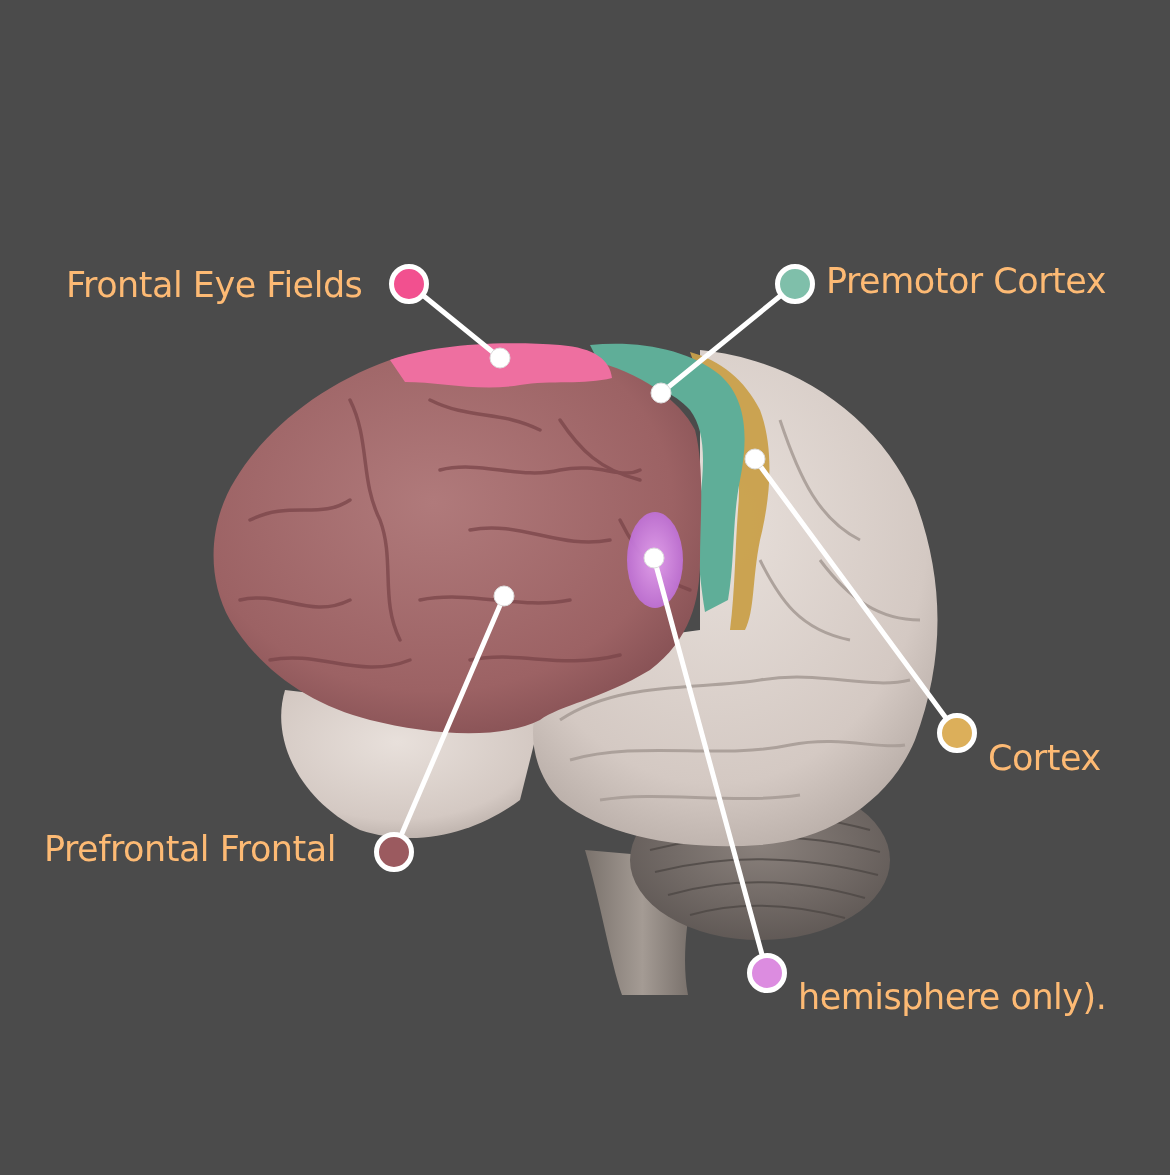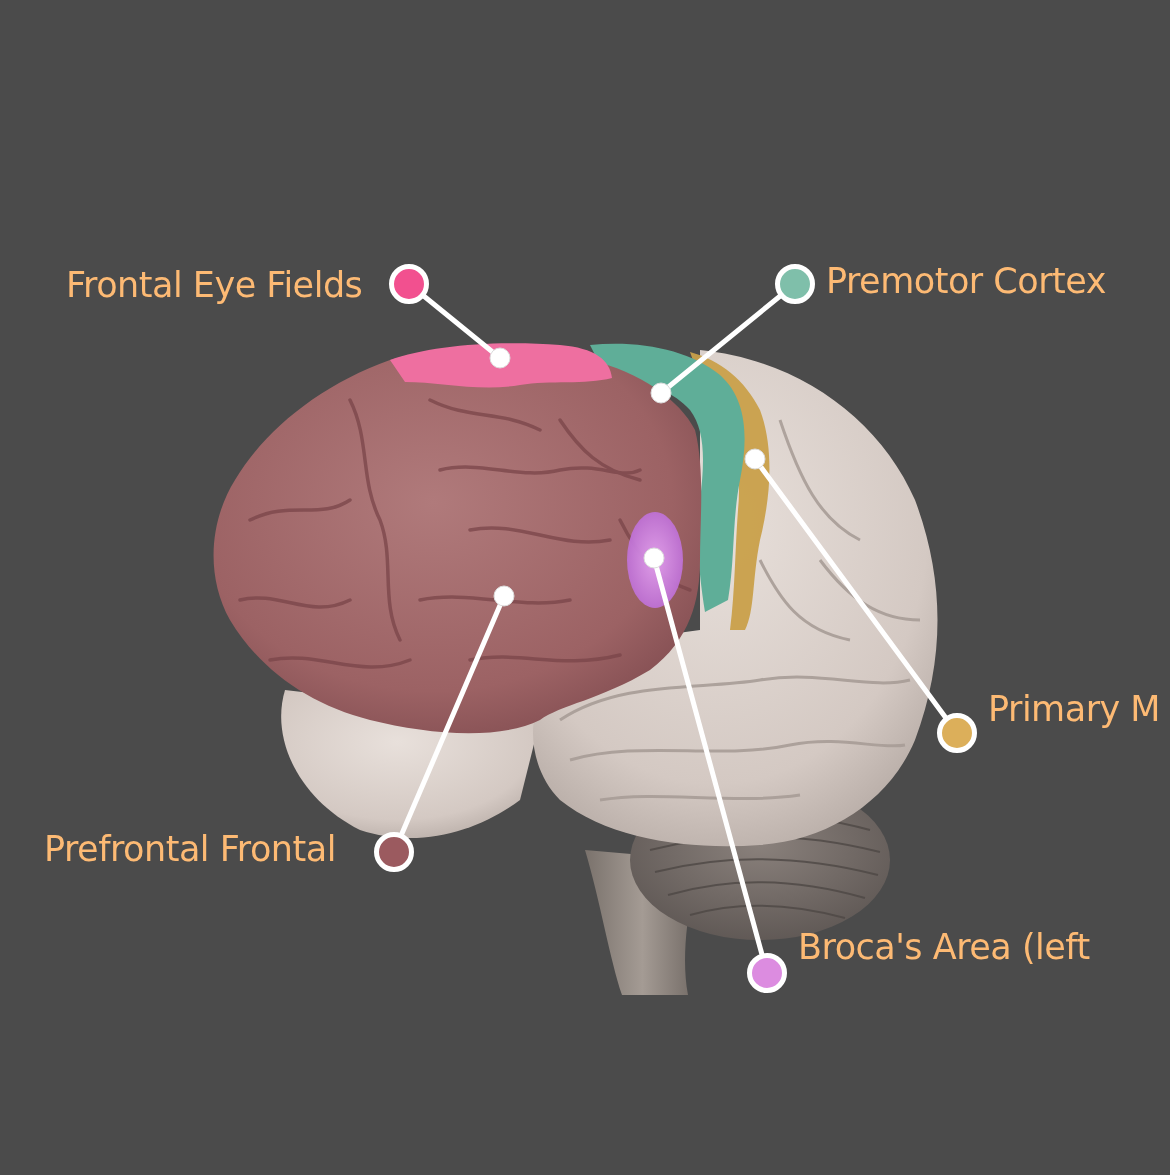--- a/index.html
+++ b/index.html
@@ -126,20 +126,20 @@
     </g>
   </svg>
 
   <div class="marker" style="left:389px;top:264px;background:#f2508f;"></div>
   <div class="label plain" style="left:66px;top:260px;">Frontal Eye Fields</div>
 
   <div class="marker" style="left:775px;top:264px;background:#7fbfaa;"></div>
   <div class="label link" style="left:826px;top:256px;">Premotor Cortex</div>
 
   <div class="marker" style="left:937px;top:713px;background:#dcaf5a;"></div>
-  <div class="label link" style="left:988px;top:684px;">Primary M</div>
+  <div class="label link" style="left:988px;top:733px;">Cortex</div>
 
   <div class="marker" style="left:374px;top:832px;background:#9b5a5f;"></div>
   <div class="label link" style="left:44px;top:824px;">Prefrontal Frontal</div>
 
   <div class="marker" style="left:747px;top:953px;background:#dc8ce0;"></div>
-  <div class="label link" style="left:798px;top:922px;">Broca's Area (left</div>
+  <div class="label link" style="left:798px;top:972px;">hemisphere only).</div>
 </div>
 
 </body></html>

